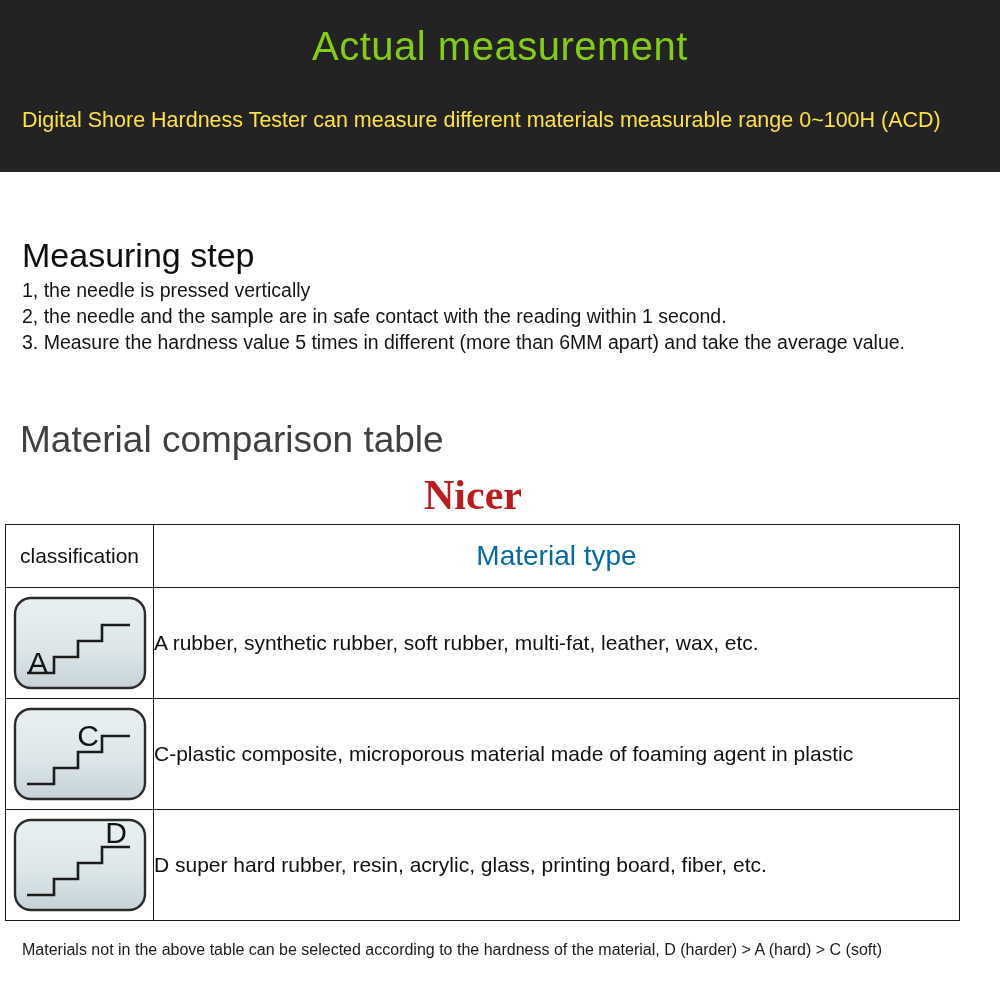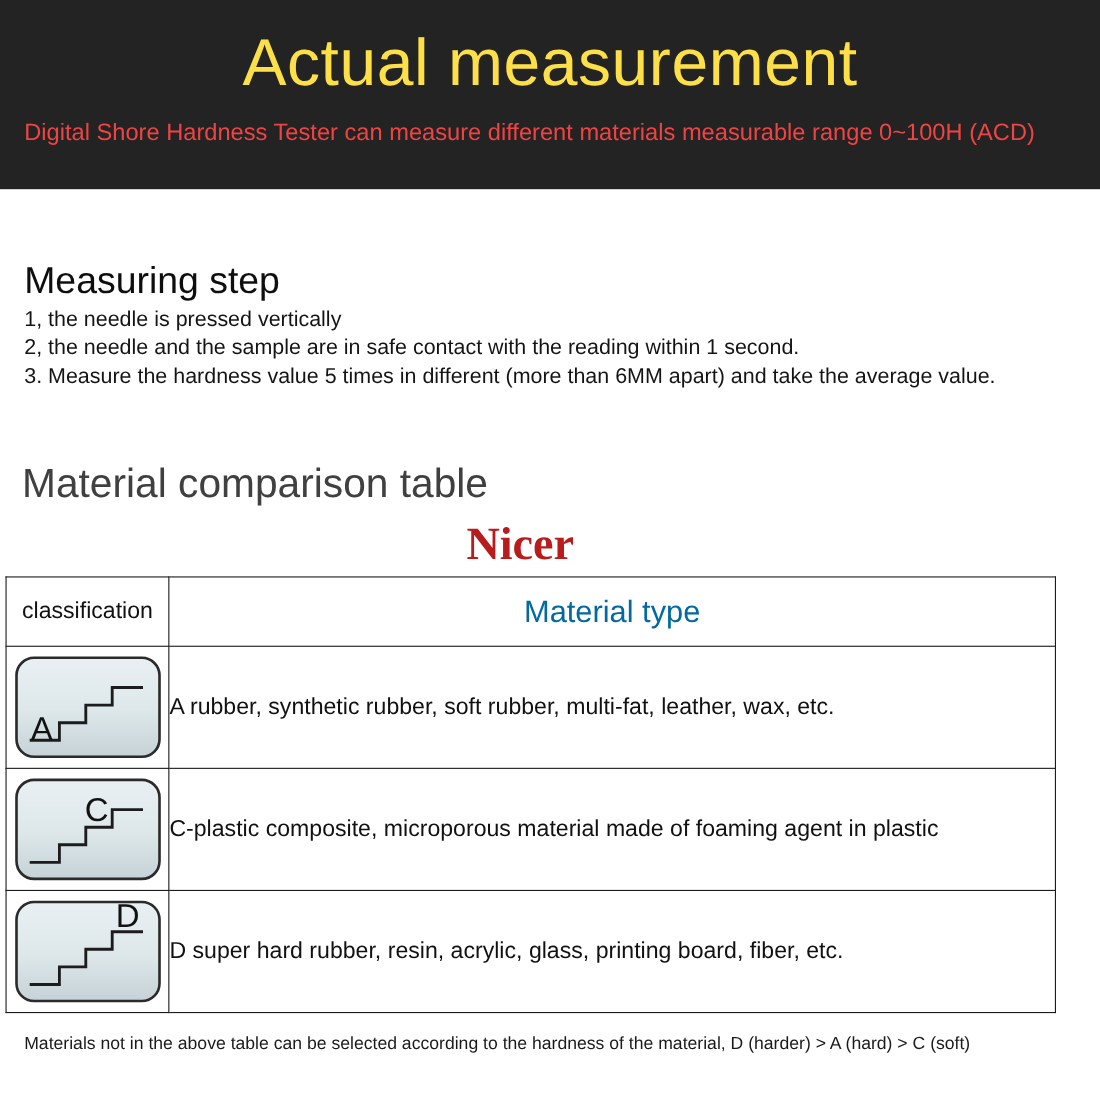--- a/index.html
+++ b/index.html
@@ -25,33 +25,33 @@
     height: 172px;
     background: #232323;
     box-sizing: border-box;
   }
   .header-title {
     position: absolute;
     left: 0;
     top: 24px;
     width: 1000px;
     text-align: center;
-    color: #fde047;
-    font-size: 60px;
+    color: #84cc16;
+    font-size: 40px;
     font-weight: 400;
     letter-spacing: 0.5px;
     line-height: 1.1;
     white-space: nowrap;
   }
   .header-subtitle {
     position: absolute;
     left: 22px;
     top: 108px;
     width: 970px;
-    color: #ef4444;
+    color: #fde047;
     font-size: 21.5px;
     font-weight: 400;
     line-height: 1.2;
     white-space: nowrap;
   }
 
   
   .section-measuring {
     position: absolute;
     left: 22px;

